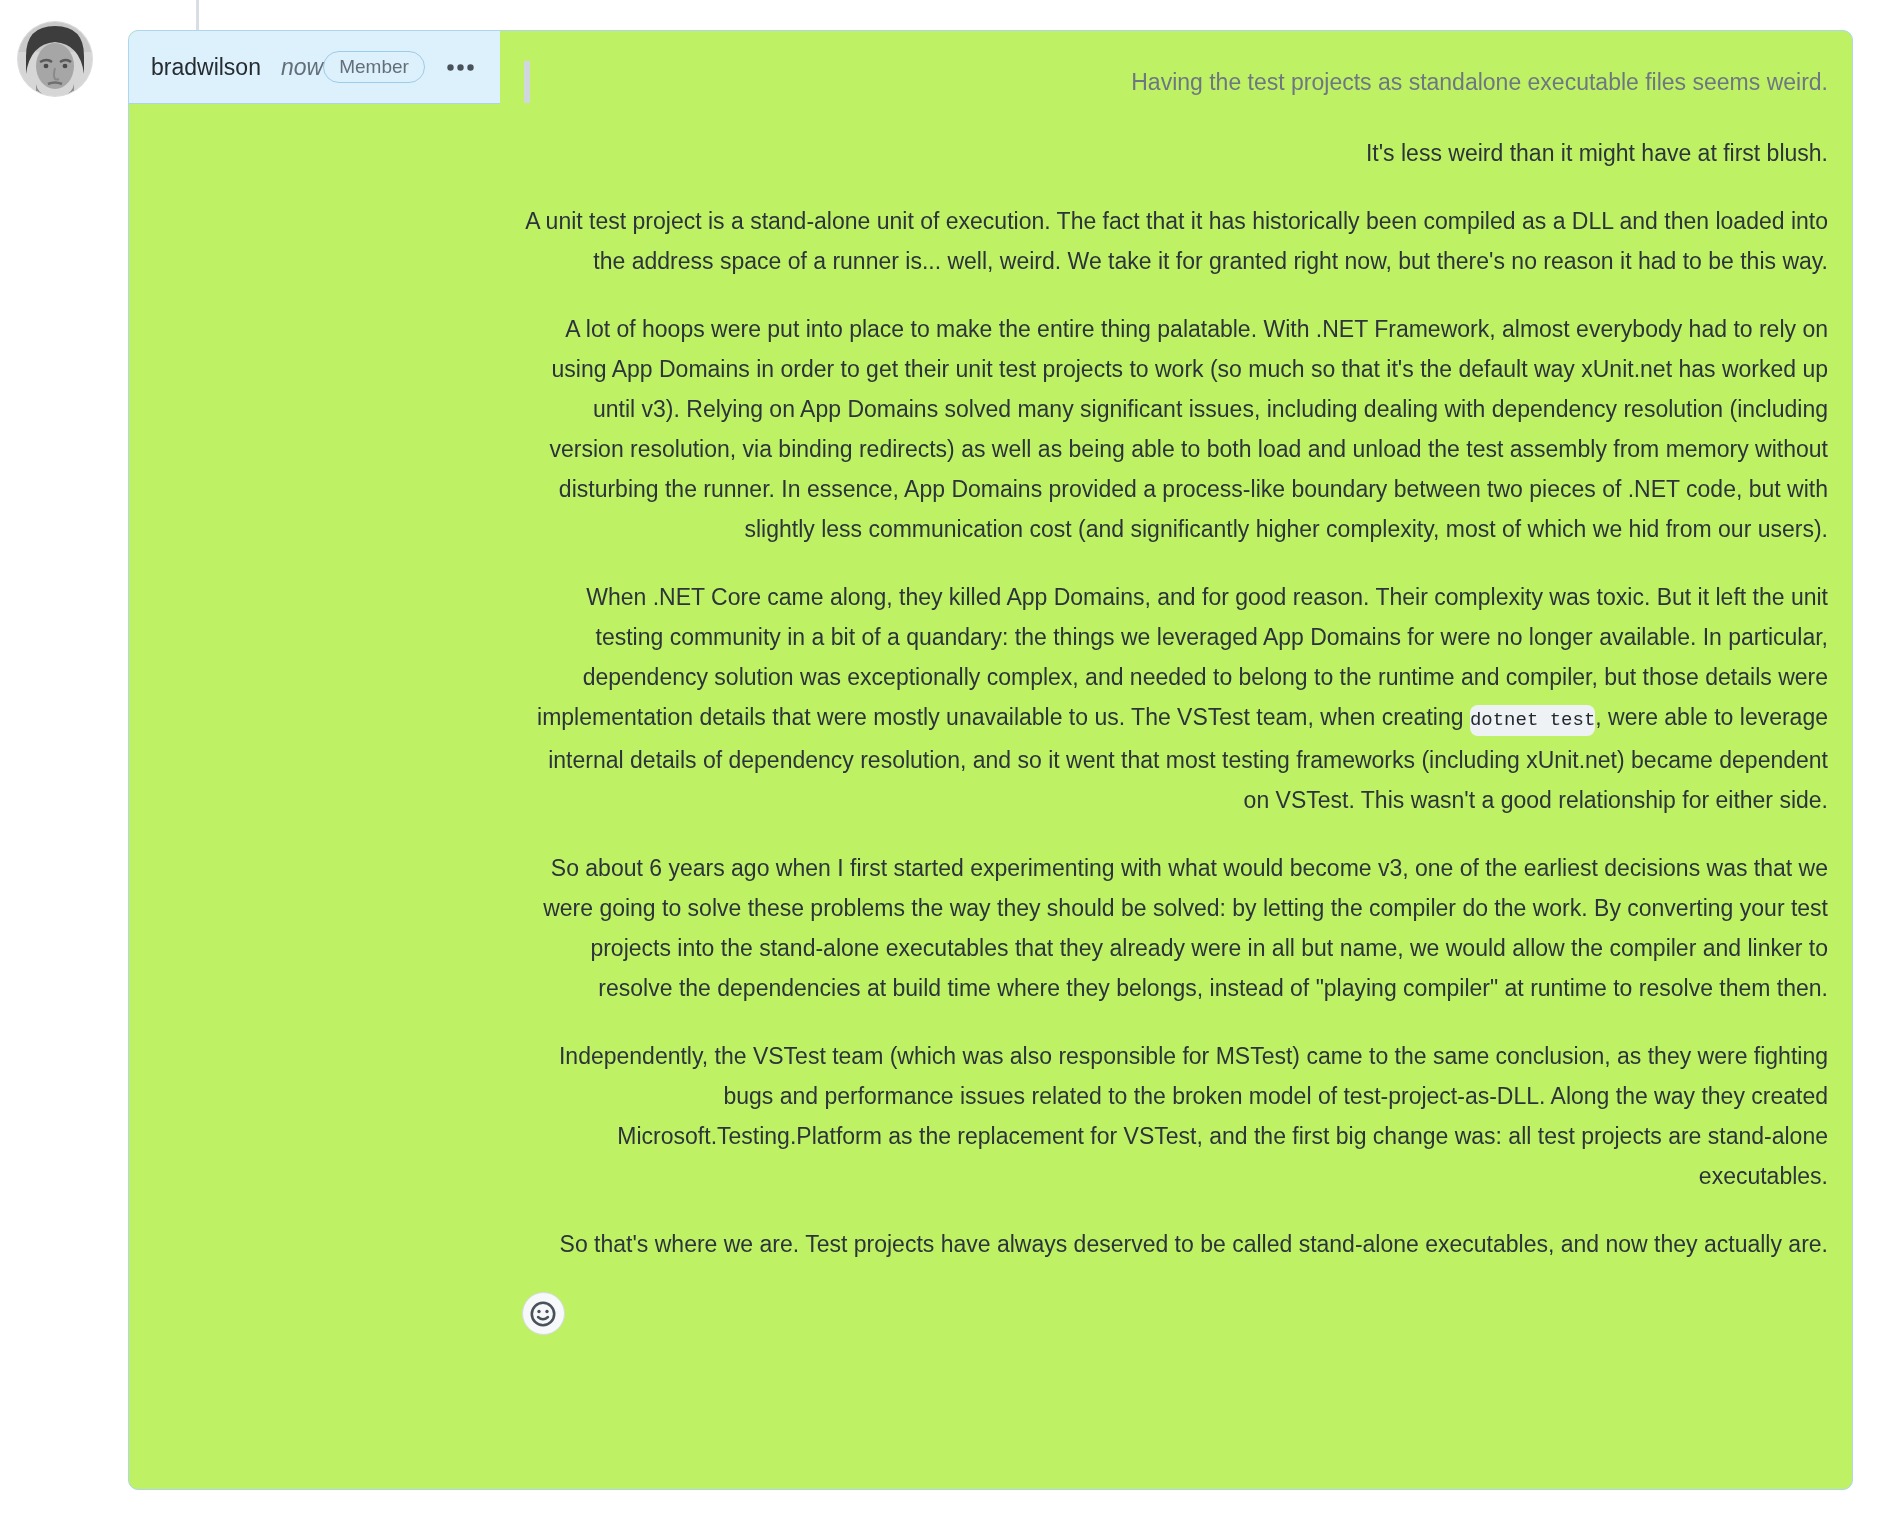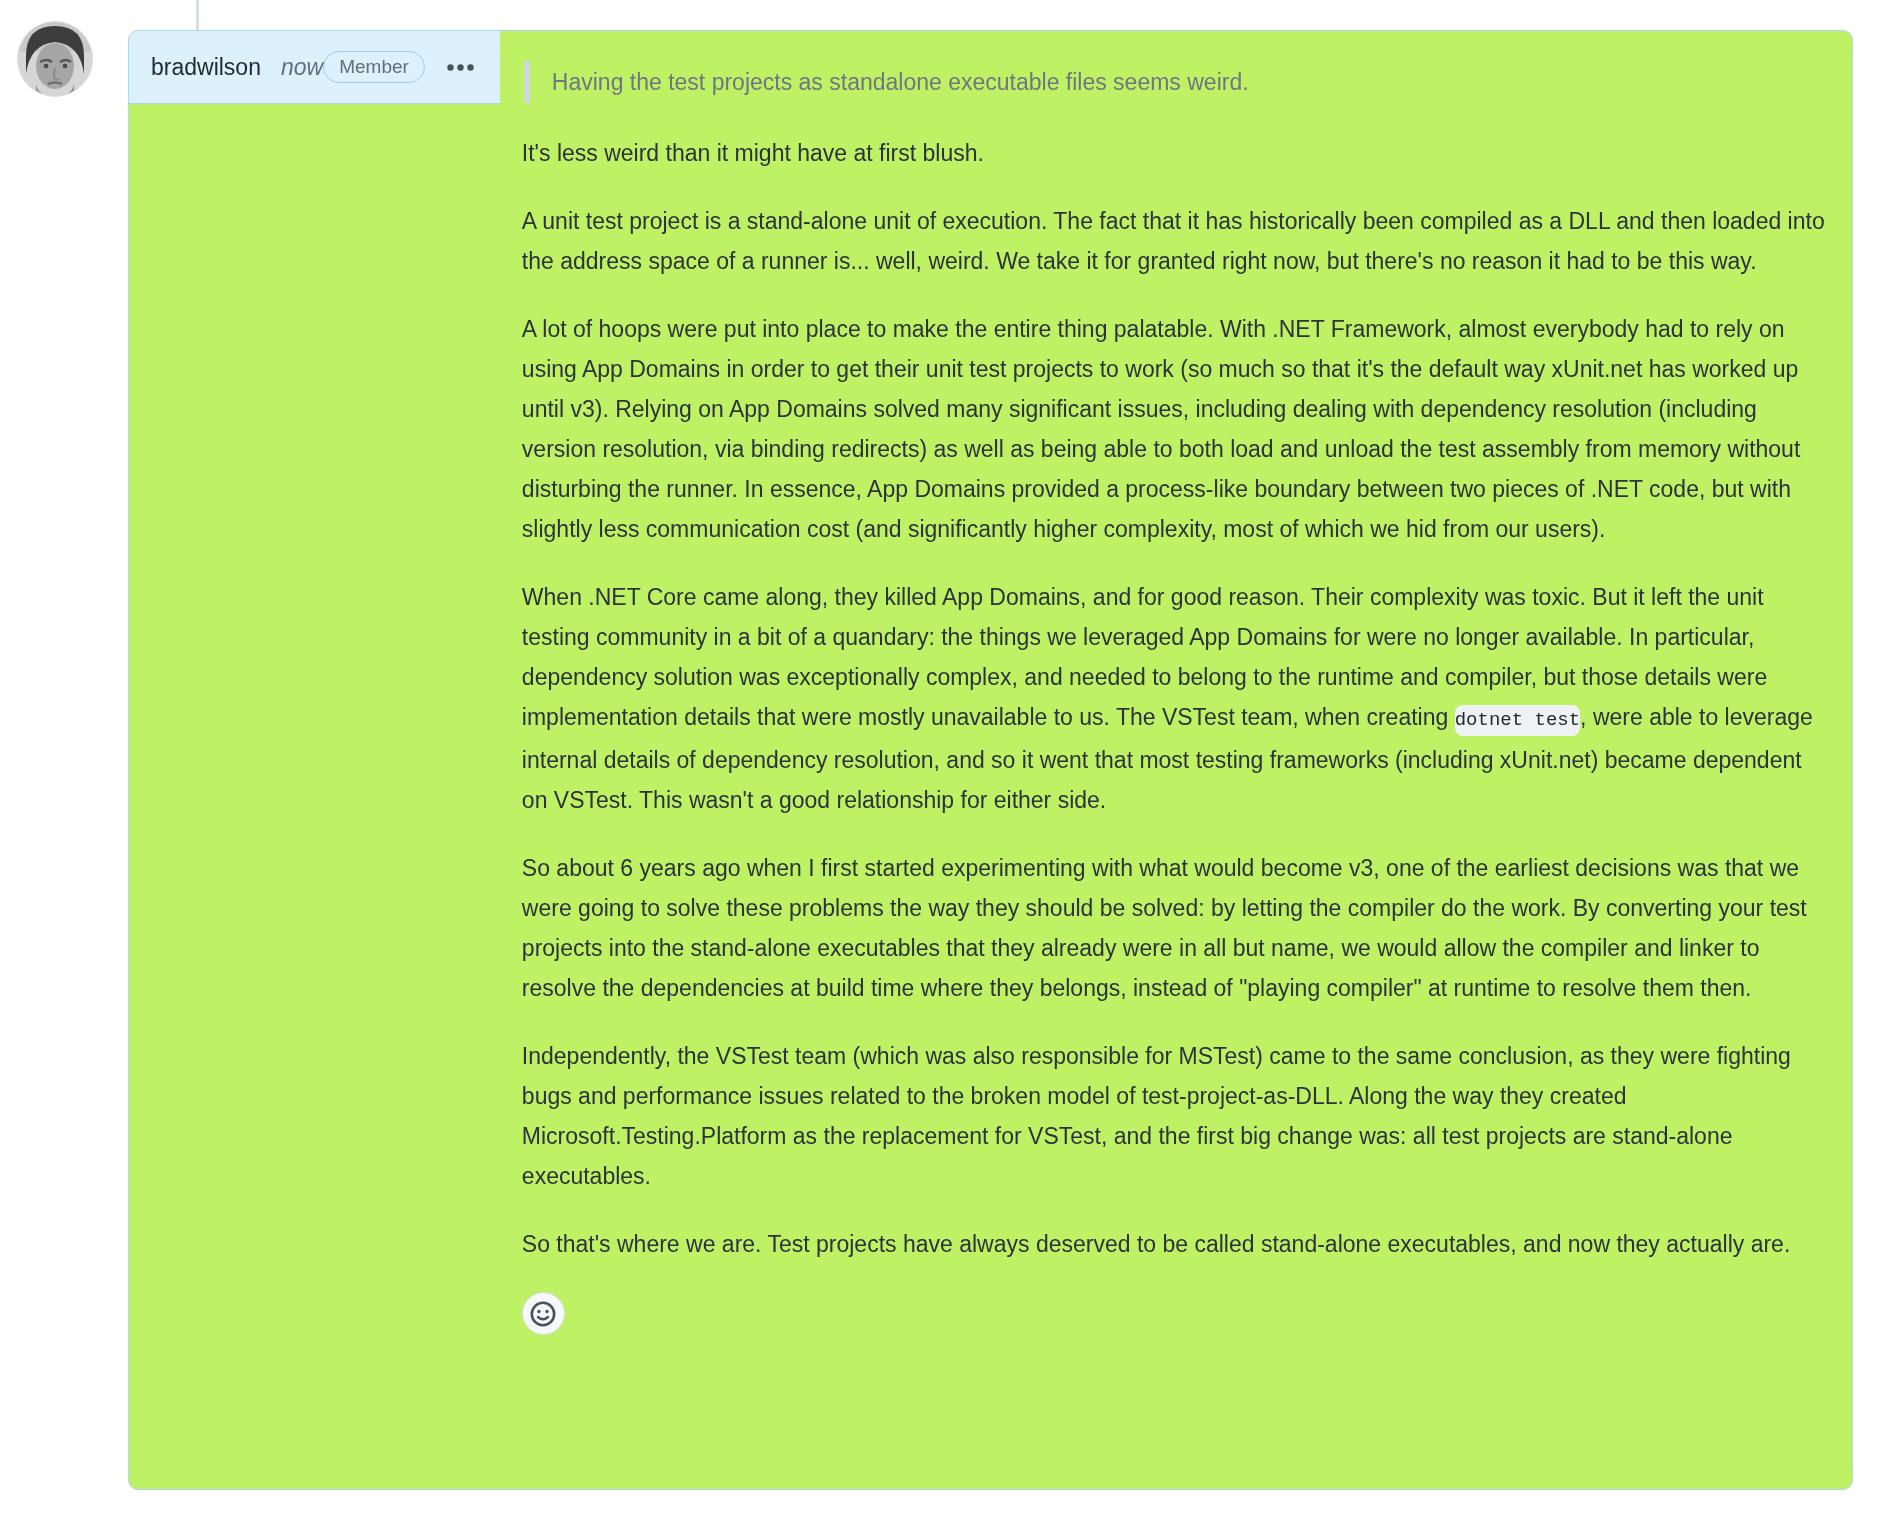--- a/index.html
+++ b/index.html
@@ -68,20 +68,21 @@
     display: flex; align-items: center;
   }
   .kebab svg { display: block; }
 
   .comment-body {
     flex: 1;
     padding: 4px 24px 18px 22px;
     font-size: 23px;
     line-height: 40px;
     color: var(--body-text, #2c333a);
+    text-align: right;
   }
 
   blockquote.quote {
     margin: 26px 0 30px 2px;
     padding: 1px 0 1px 22px;
     border-left: 6px solid var(--quote-bar, #d0d7de);
     color: var(--quote-text, #6e7781);
   }
   blockquote.quote p { margin: 0; }
 

